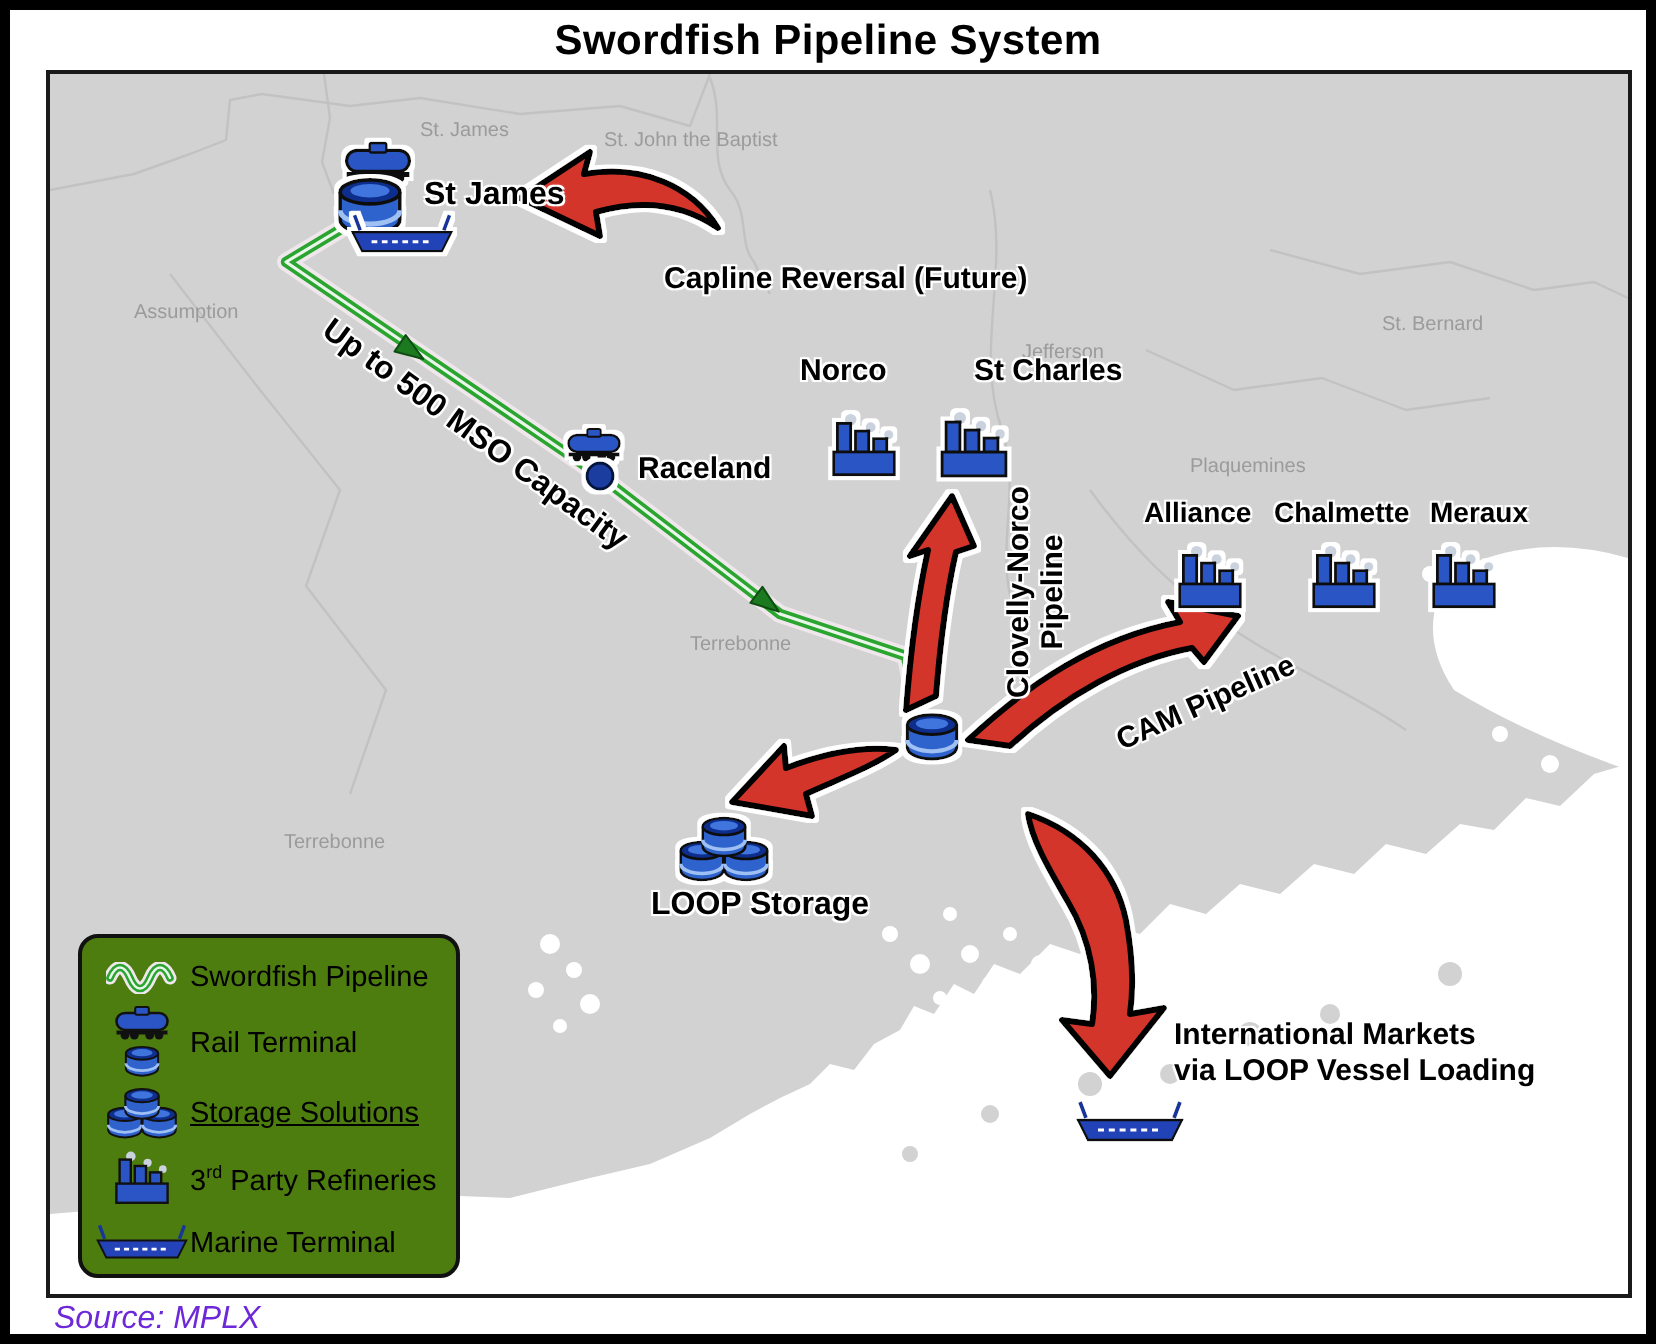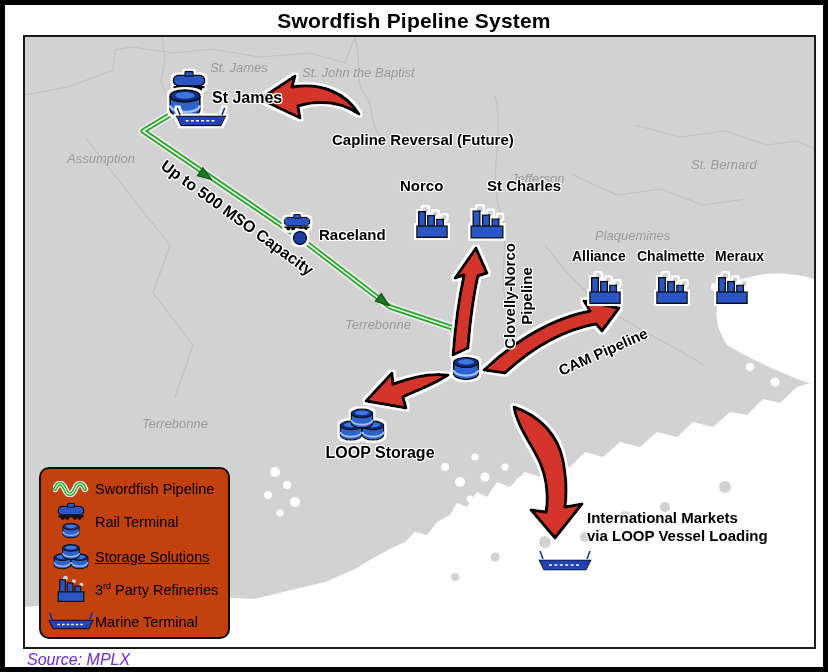--- a/index.html
+++ b/index.html
@@ -16,28 +16,28 @@
     position:absolute;left:18px;top:30px;width:793px;height:614px;
     box-sizing:border-box;border:2px solid #1a1a1a;background:#d2d2d2;overflow:hidden;
   }
   .map svg.base{position:absolute;left:0;top:0;}
   .mlabel{
     position:absolute;font-weight:bold;white-space:nowrap;color:#000;
     text-shadow:-1px -1px 0 #fff,1px -1px 0 #fff,-1px 1px 0 #fff,1px 1px 0 #fff,0 0 2px #fff;
   }
   .f15{font-size:15px;} .f14{font-size:14px;} .f16{font-size:16px;}
   .parish{
-    position:absolute;color:#9b9b9b;font-size:13px;white-space:nowrap;font-weight:normal;font-style:italic;
+    position:absolute;color:#9b9b9b;font-size:10px;white-space:nowrap;font-weight:normal;
   }
   .rot-capacity{transform:rotate(36deg);transform-origin:center;}
   .rot-clovelly{transform:rotate(-90deg);transform-origin:center;text-align:center;line-height:17px;width:112px;}
   .rot-cam{transform:rotate(-24deg);transform-origin:center;}
   .legend{
     position:absolute;left:14px;top:430px;width:191px;height:172px;box-sizing:border-box;
-    background:#c2410c;border:2px solid #111;border-radius:10px;padding:6px 6px 4px 6px;
+    background:#4d7c0f;border:2px solid #111;border-radius:10px;padding:6px 6px 4px 6px;
   }
   .lrow{display:flex;align-items:center;}
   .lr1{height:28px;} .lr2{height:38px;} .lr3{height:32px;text-decoration:underline;} .lr4{height:33px;} .lr5{height:31px;}
   .licon{width:48px;display:flex;justify-content:center;align-items:center;flex:0 0 48px;}
   .ltext{font-size:14.5px;color:#000;}
   .ltext sup{font-size:9px;vertical-align:super;margin-top:16px;}
   .source{
     position:absolute;left:22px;top:646px;font-size:16px;font-style:italic;color:#6d28d9;
   }
 </style>

